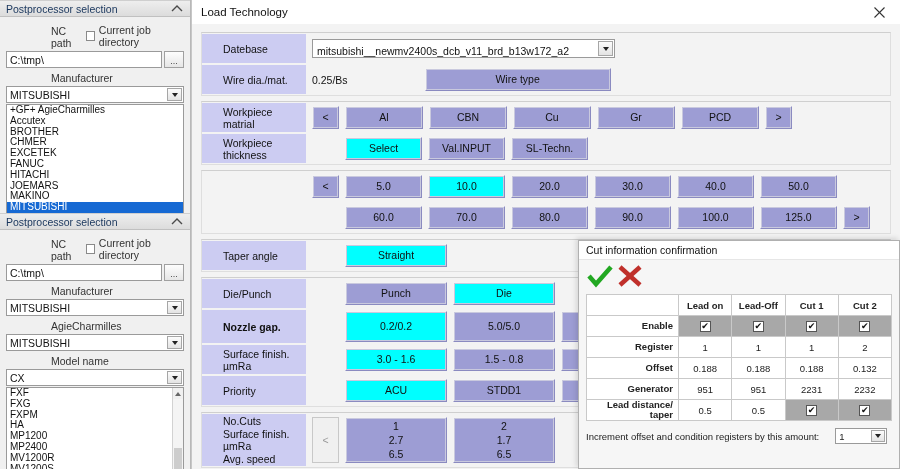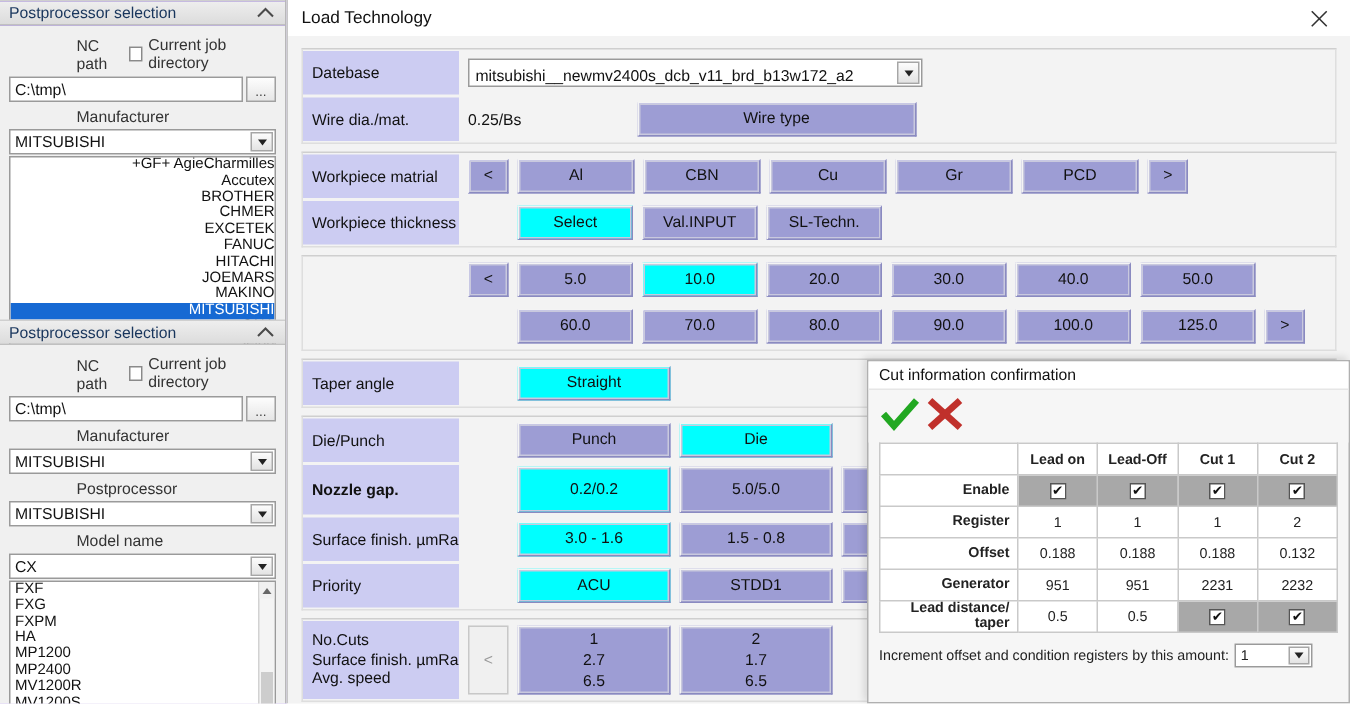--- a/index.html
+++ b/index.html
@@ -120,21 +120,21 @@
     background: #f3f3f3; border: 1px solid #dedede;
     border-top-color: #cfcfcf;
     margin-bottom: 5px;
     padding: 0;
   }
   .trow { display: flex; align-items: stretch; }
   .tlabel {
     width: 104px; min-height: 29px; flex: none;
     background: #ccccf2;
     display: flex; align-items: center;
-    padding-left: 6px;
+    padding-left: 21px;
     font-size: 10.5px; color: #111;
     margin: 1px 0;
   }
   .tlabel.multi { flex-direction: column; align-items: flex-start; justify-content: center; line-height: 12.5px; }
   .tcells { flex: 1; display: flex; align-items: center; padding-left: 6px; gap: 6px; }
   .btn {
     background: #9d9dd4;
     border: 1px solid #f4f4f4;
     border-right-color: #8a8ac0; border-bottom-color: #8a8ac0;
     box-shadow: 0 0 0 1px #c9c9de inset;
@@ -198,21 +198,21 @@
     text-align: right; padding-right: 5px; font-weight: bold;
     width: 92px; font-size: 9.5px; line-height: 10px;
   }
   table.cuttbl td.gray { background: #a8a8a8; }
   .ckb {
     width: 11px; height: 11px; background: #fff; border: 1px solid #555;
     display: inline-flex; align-items: center; justify-content: center;
     font-size: 9px; line-height: 9px; color: #111;
   }
   .cut-foot {
-    display: flex; align-items: center; gap: 4px;
+    display: flex; align-items: center; gap: 16px;
     padding: 7px 7px 0 7px; font-size: 9.5px; color: #222;
   }
   .minicombo {
     width: 52px; height: 16px; background: #fff; border: 1px solid #9a9a9a;
     position: relative; font-size: 9.5px; display: flex; align-items: center;
     padding-left: 3px;
   }
   .minicombo .arrow {
     position: absolute; right: 1px; top: 1px; bottom: 1px; width: 14px;
     background: linear-gradient(to bottom,#fcfcfc,#e3e3e3);
@@ -247,21 +247,21 @@
           <div class="textbox">C:\tmp\</div>
           <div class="dots-btn">...</div>
         </div>
         <div class="fld-label">Manufacturer</div>
         <div class="combo">
           <span>MITSUBISHI</span>
           <span class="arrow">
               <span class="tri-down"></span>
             </span>
         </div>
-        <div class="listbox" style="height:126px;text-align:right;">
+        <div class="listbox" style="height:126px;">
           <div class="li">+GF+ AgieCharmilles</div>
           <div class="li">Accutex</div>
           <div class="li">BROTHER</div>
           <div class="li">CHMER</div>
           <div class="li">EXCETEK</div>
           <div class="li">FANUC</div>
           <div class="li">HITACHI</div>
           <div class="li">JOEMARS</div>
           <div class="li">MAKINO</div>
           <div class="li sel">MITSUBISHI</div>
@@ -293,21 +293,21 @@
           <div class="textbox">C:\tmp\</div>
           <div class="dots-btn">...</div>
         </div>
         <div class="fld-label">Manufacturer</div>
         <div class="combo">
           <span>MITSUBISHI</span>
           <span class="arrow">
               <span class="tri-down"></span>
             </span>
         </div>
-        <div class="fld-label">Postprocessor</div>
+        <div class="fld-label">AgieCharmilles</div>
         <div class="combo">
           <span>MITSUBISHI</span>
           <span class="arrow">
               <span class="tri-down"></span>
             </span>
         </div>
         <div class="fld-label">Model name</div>
         <div class="combo">
           <span>CX</span>
           <span class="arrow">

